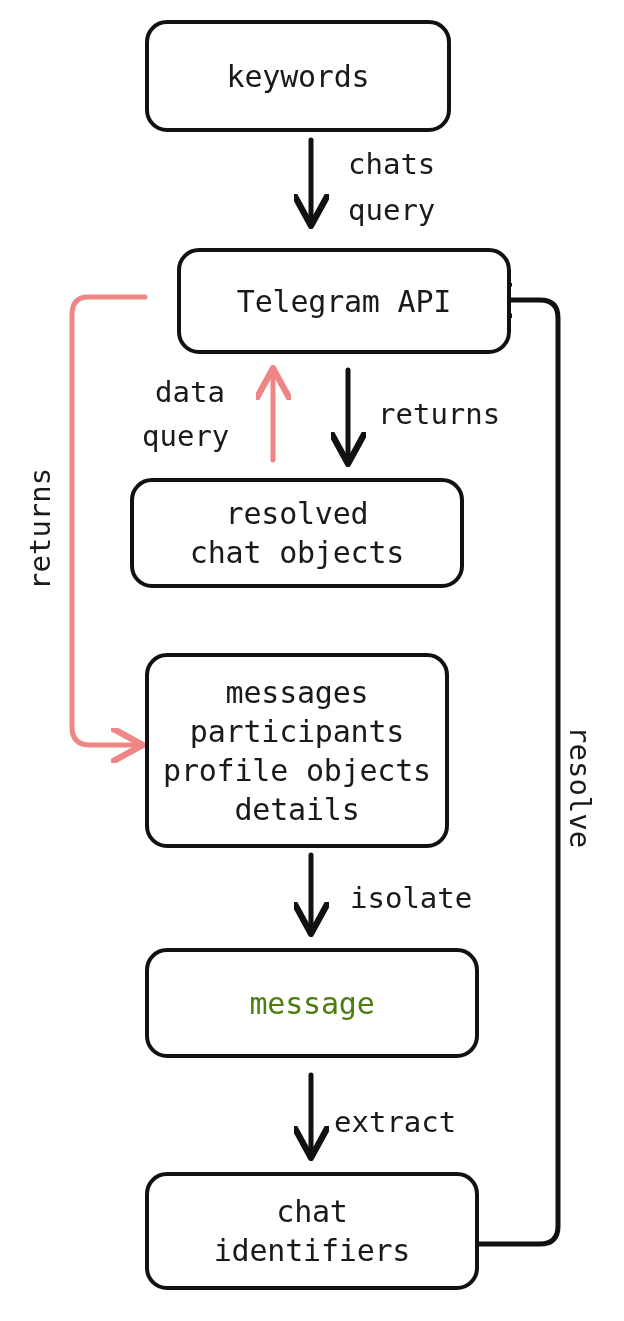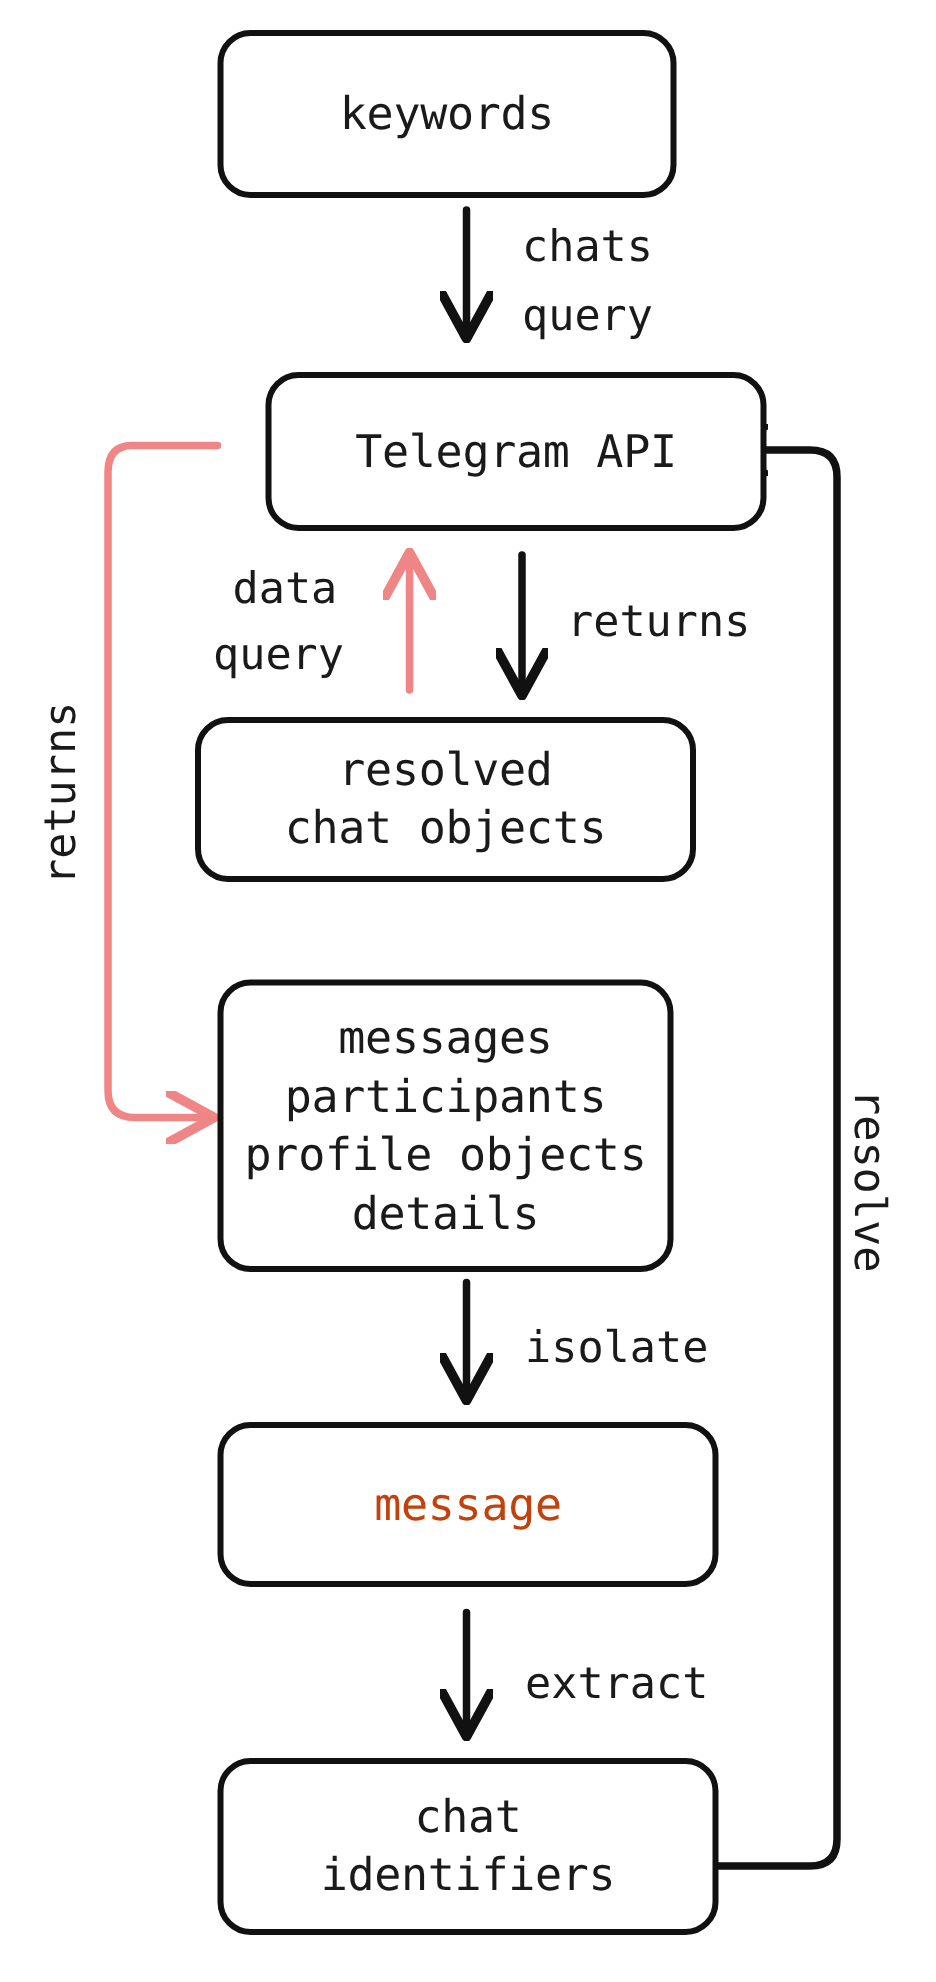--- a/index.html
+++ b/index.html
@@ -108,21 +108,21 @@
   </div>
 
   <div class="node-box" style="left:145px; top:640px; width:304px; height:195px;margin-top:13px;">
     <span class="node-line">messages</span>
     <span class="node-line">participants</span>
     <span class="node-line">profile objects</span>
     <span class="node-line">details</span>
   </div>
 
   <div class="node-box" style="left:145px; top:948px; width:334px; height:110px;">
-    <span class="node-line" style="color:#c2410c;">message</span>
+    <span class="node-line" style="color:#4d7c0f;">message</span>
   </div>
 
   <div class="node-box" style="left:145px; top:1172px; width:334px; height:118px;">
     <span class="node-line">chat</span>
     <span class="node-line">identifiers</span>
   </div>
 
   <div class="edge-label" style="left:348px; top:146px;">chats</div>
 
   <div class="edge-label" style="left:348px; top:192px;">query</div>
@@ -130,17 +130,17 @@
   <div class="edge-label" style="left:155px; top:374px;">data</div>
 
   <div class="edge-label" style="left:142px; top:418px;">query</div>
 
   <div class="edge-label" style="left:378px; top:396px;">returns</div>
 
   <div class="edge-label rot-up" style="left:22px; top:590px;">returns</div>
 
   <div class="edge-label" style="left:350px; top:880px;">isolate</div>
 
-  <div class="edge-label" style="left:350px; top:1104px;">extract</div>
+  <div class="edge-label" style="left:334px; top:1104px;">extract</div>
 
   <div class="edge-label rot-down" style="left:598px; top:726px;">resolve</div>
 
 </div>
 
 </body></html>

